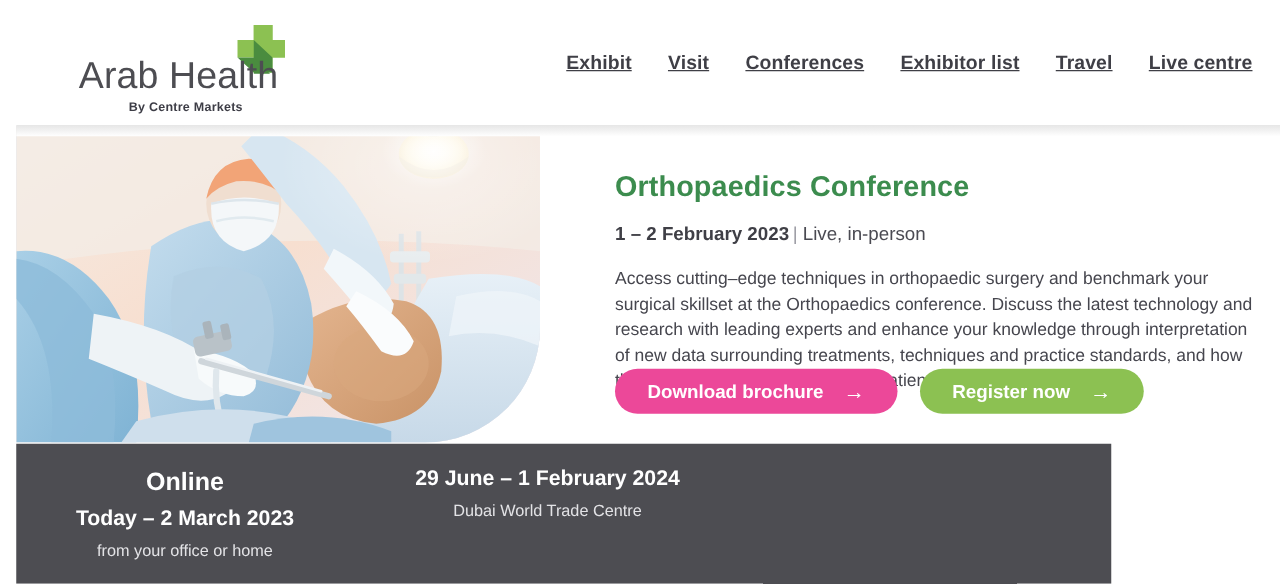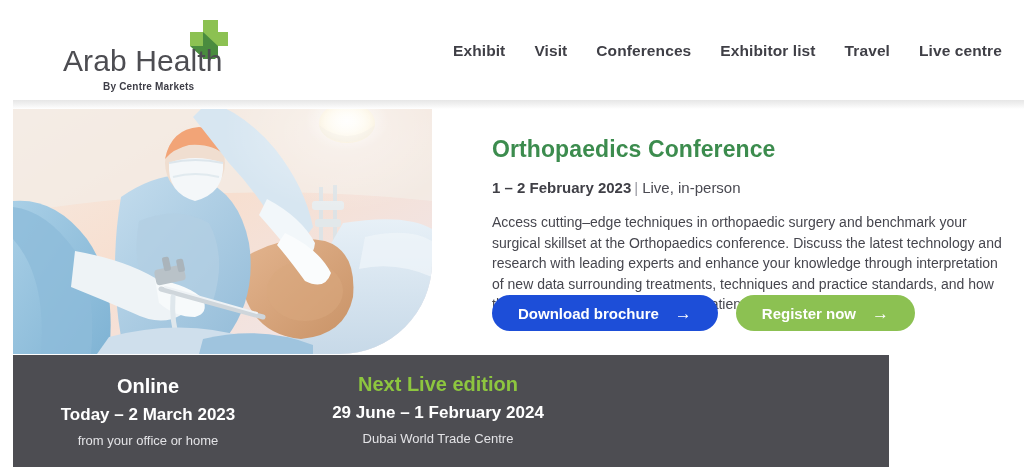--- a/index.html
+++ b/index.html
@@ -31,21 +31,21 @@
     white-space:nowrap;
   }
   .logo-cross { position:absolute; left:107px; top:0px; width:58px; height:50px; }
 
   .nav {
     position:absolute; left:440px; top:38px; width:520px; height:26px;
     display:flex; align-items:center; gap:29px;
   }
   .nav-item {
     font-size:15.5px; color:#3f3f46; font-weight:600;
-    white-space:nowrap; cursor:pointer; letter-spacing:.1px;
+    white-space:nowrap; cursor:pointer; letter-spacing:.1px;text-decoration:underline;
   }
 
   
   .hero-media {
     position:absolute; left:0; top:101px; width:419px; height:253px;
     border-bottom-right-radius:92px; overflow:hidden; background:#dbe5ef;
   }
   .hero-photo { position:absolute; inset:0; }
 
   
@@ -66,21 +66,21 @@
     position:absolute; left:479px; top:295px;
     display:flex; align-items:center; gap:18px;
   }
   .btn {
     display:inline-flex; align-items:center; gap:16px;
     height:36px; padding:0 26px; border-radius:18px;
     font-size:15px; font-weight:bold; color:#ffffff;
     cursor:pointer; white-space:nowrap; border:none;
     font-family:"Liberation Sans", sans-serif;
   }
-  .btn-primary { background:#1d4ed8; }
+  .btn-primary { background:#ec4899; }
   .btn-secondary { background:#8cc152; }
   .btn-arrow { font-size:17px; line-height:1; }
 
   
   .footer {
     position:absolute; left:0; top:355px; width:876px; height:112px;
     background:#4d4d52;
   }
   .footer-col { position:absolute; text-align:center; }
   .col-online { left:20px; top:20px; width:230px; }
@@ -235,20 +235,19 @@
 
   <div class="footer">
 
     <div class="footer-col col-online">
       <div class="f-head-white">Online</div>
       <div class="f-line2">Today – 2 March 2023</div>
       <div class="f-line3">from your office or home</div>
     </div>
 
     <div class="footer-col col-live">
-      <div class="f-head-green">Next Live edition</div>
       <div class="f-line2">29 June – 1 February 2024</div>
       <div class="f-line3">Dubai World Trade Centre</div>
     </div>
 
   </div>
 
 </div>
 
 </body></html>

